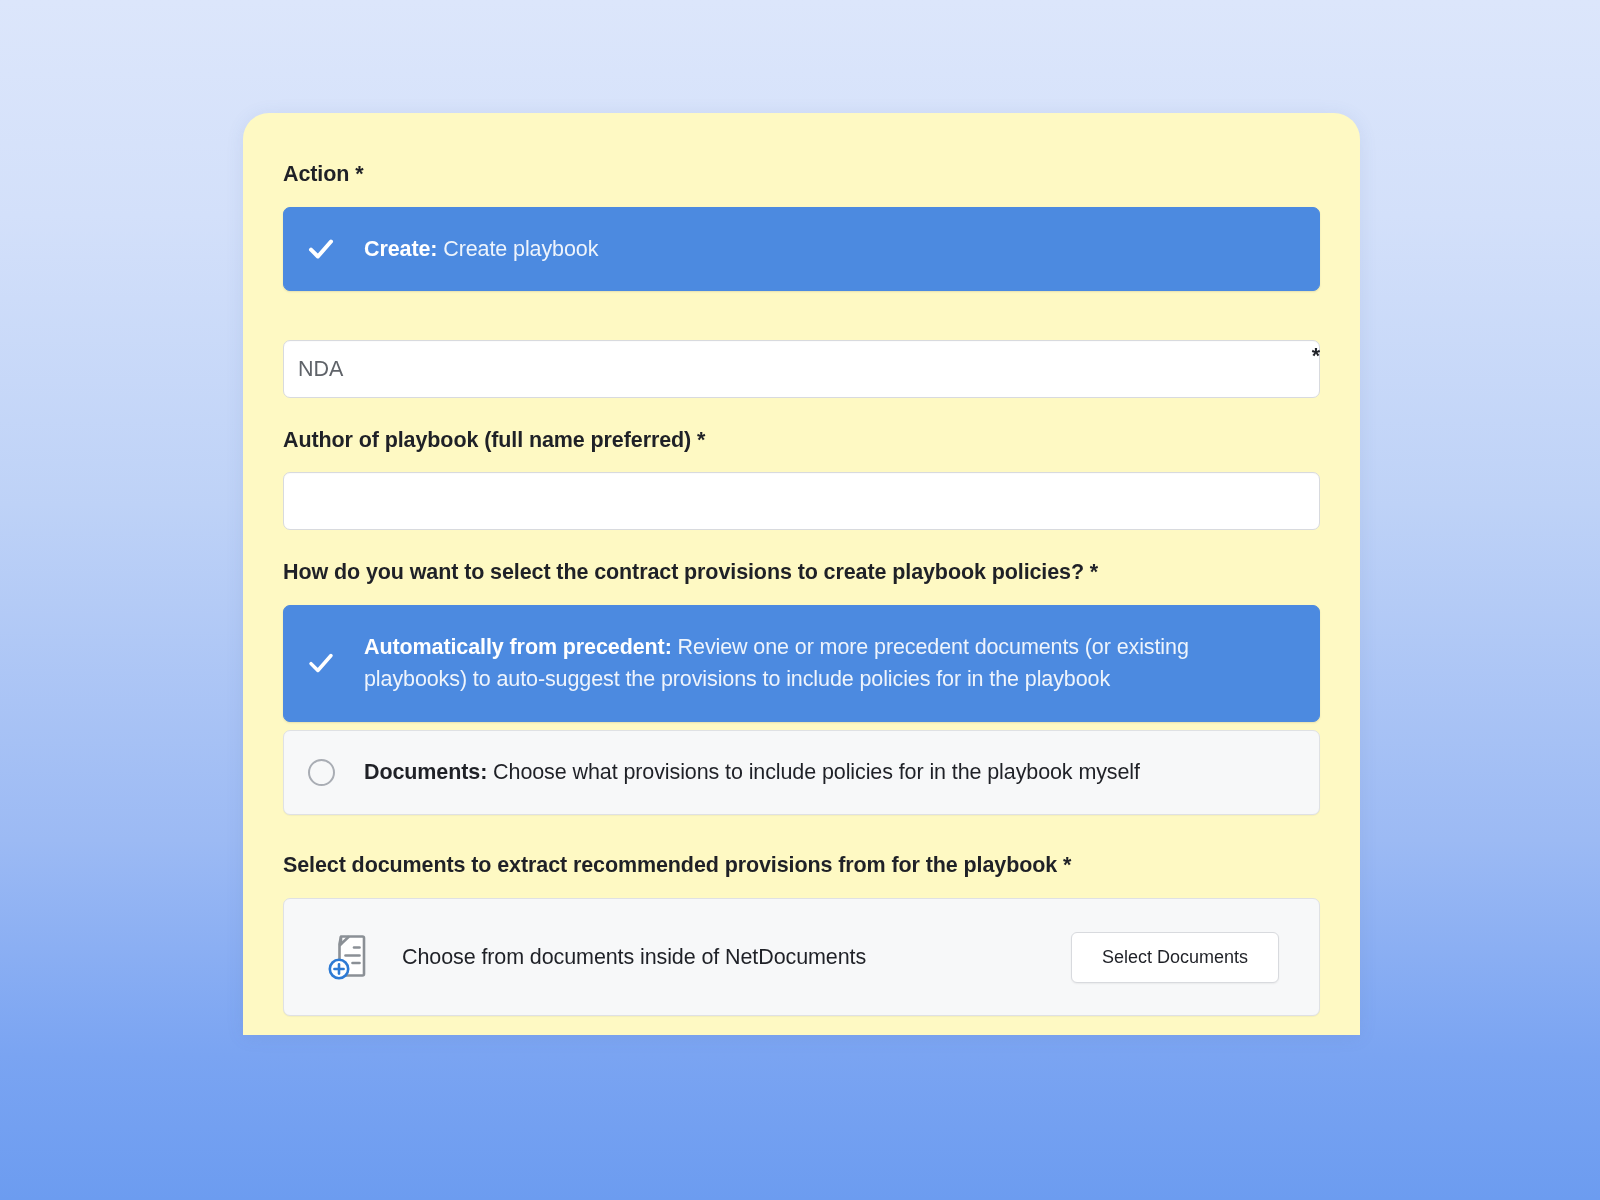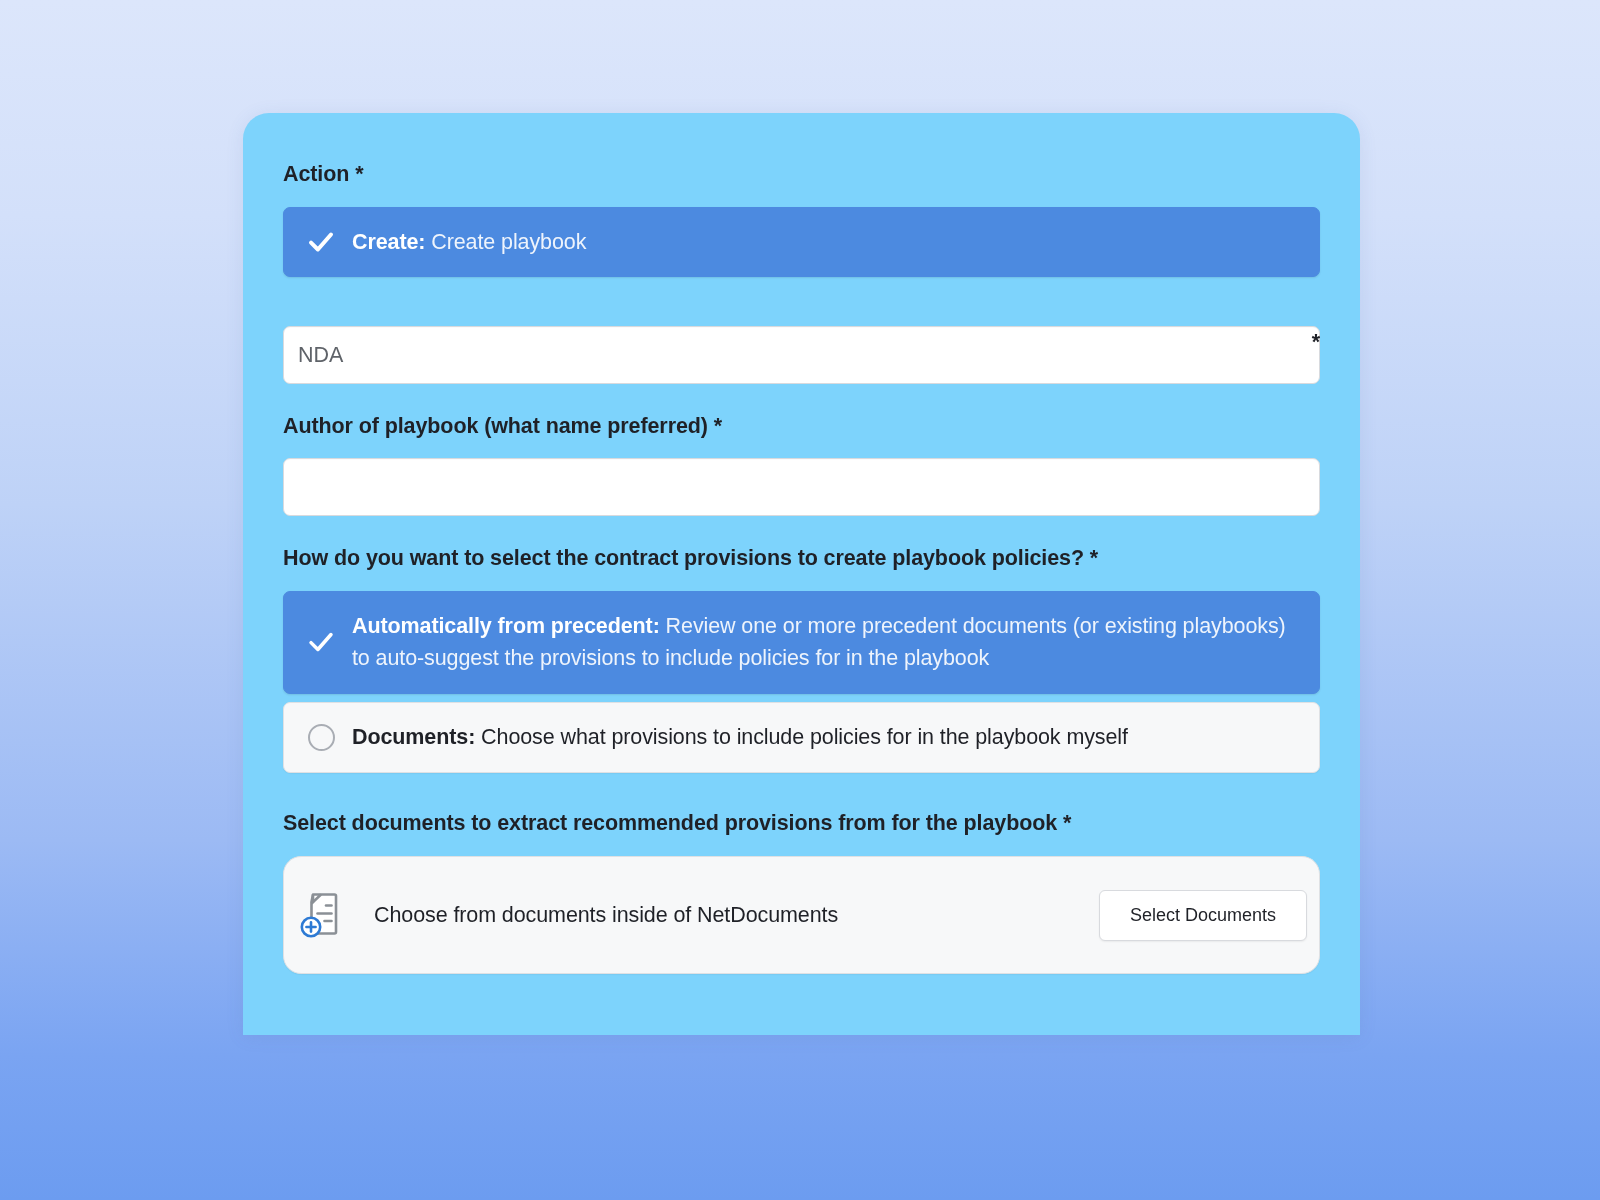--- a/index.html
+++ b/index.html
@@ -15,21 +15,21 @@
     background: linear-gradient(to bottom, #dce6fb 0%, #d3e0fa 18%, #bed2f7 42%, #9cbaf4 70%, #7aa4f2 88%, #6c9cf0 100%);
   }
 
   
   #form-card {
     position: absolute;
     left: 243px;
     top: 113px;
     width: 1117px;
     height: 922px;
-    background: #7dd3fc;
+    background: #fef9c3;
     border-radius: 26px 26px 0 0;
     box-shadow: 0 2px 18px rgba(70,100,160,0.10);
     padding: 45px 40px 0 40px;
     overflow: hidden;
   }
 
   
   .field-block { margin-bottom: 0; }
 
   .field-label {
@@ -57,23 +57,23 @@
     font-weight: bold;
     color: #1f2127;
   }
 
   
   .options { margin-top: 16px; }
 
   .option-row {
     display: flex;
     align-items: center;
-    gap: 16px;
+    gap: 28px;
     border-radius: 7px;
-    padding: 18px 22px;
+    padding: 25px 22px;
     min-height: 70px;
   }
 
   .option-row.selected {
     background: #4c8ae0;
     border: 1px solid #4c8ae0;
     box-shadow: 0 1px 2px rgba(0,0,0,0.10);
   }
 
   .option-row.unselected {
@@ -130,22 +130,22 @@
     box-shadow: inset 0 1px 1px rgba(0,0,0,0.02);
     outline: none;
   }
   .text-input::placeholder { color: #5f6369; }
 
   
   .doc-picker {
     margin-top: 17px;
     background: #f7f8f9;
     border: 1px solid #dfe1e4;
-    border-radius: 18px;
-    padding: 26px 12px;
+    border-radius: 7px;
+    padding: 26px 40px;
     display: flex;
     align-items: center;
     min-height: 118px;
     box-shadow: 0 1px 1px rgba(0,0,0,0.04);
   }
 
   .doc-icon {
     flex: 0 0 auto;
     width: 56px;
     height: 56px;
@@ -212,21 +212,21 @@
   <div class="field-block">
     <div class="field-label with-floating-star">
       <span class="req-float">*</span>
     </div>
     <input class="text-input" type="text" placeholder="NDA" style="">
   </div>
 
   <div class="gap-md"></div>
 
   <div class="field-block">
-    <div class="field-label">Author of playbook (what name preferred) *</div>
+    <div class="field-label">Author of playbook (full name preferred) *</div>
     <input class="text-input" type="text" placeholder="" style="">
   </div>
 
   <div class="gap-md"></div>
 
   <div class="field-block">
     <div class="field-label">How do you want to select the contract provisions to create playbook policies? *</div>
 
     <div class="options">
 

